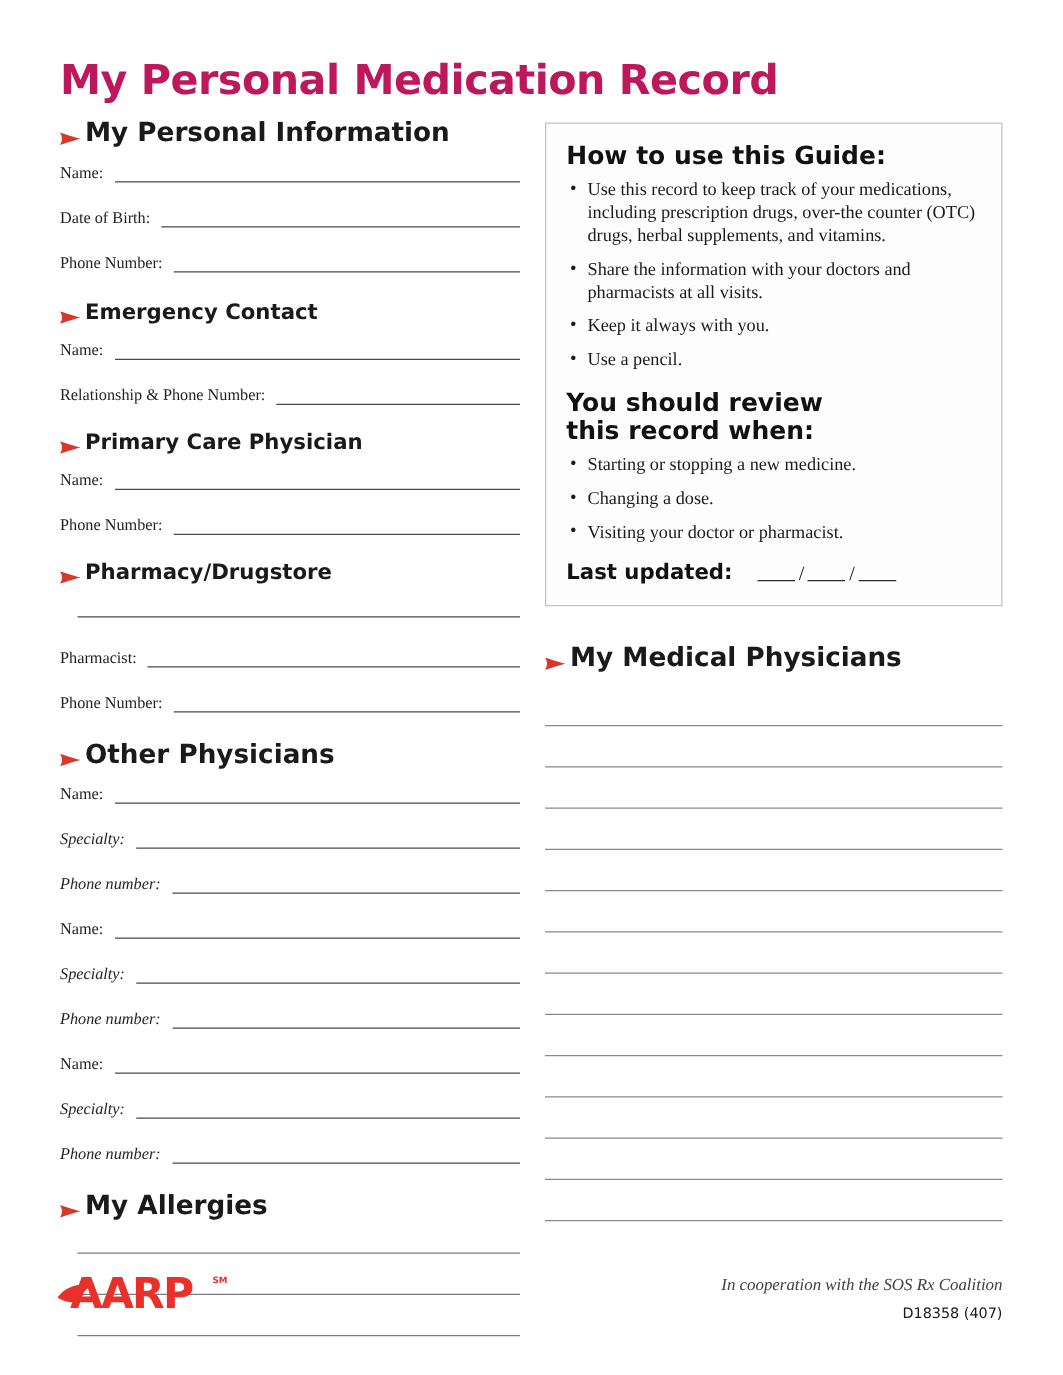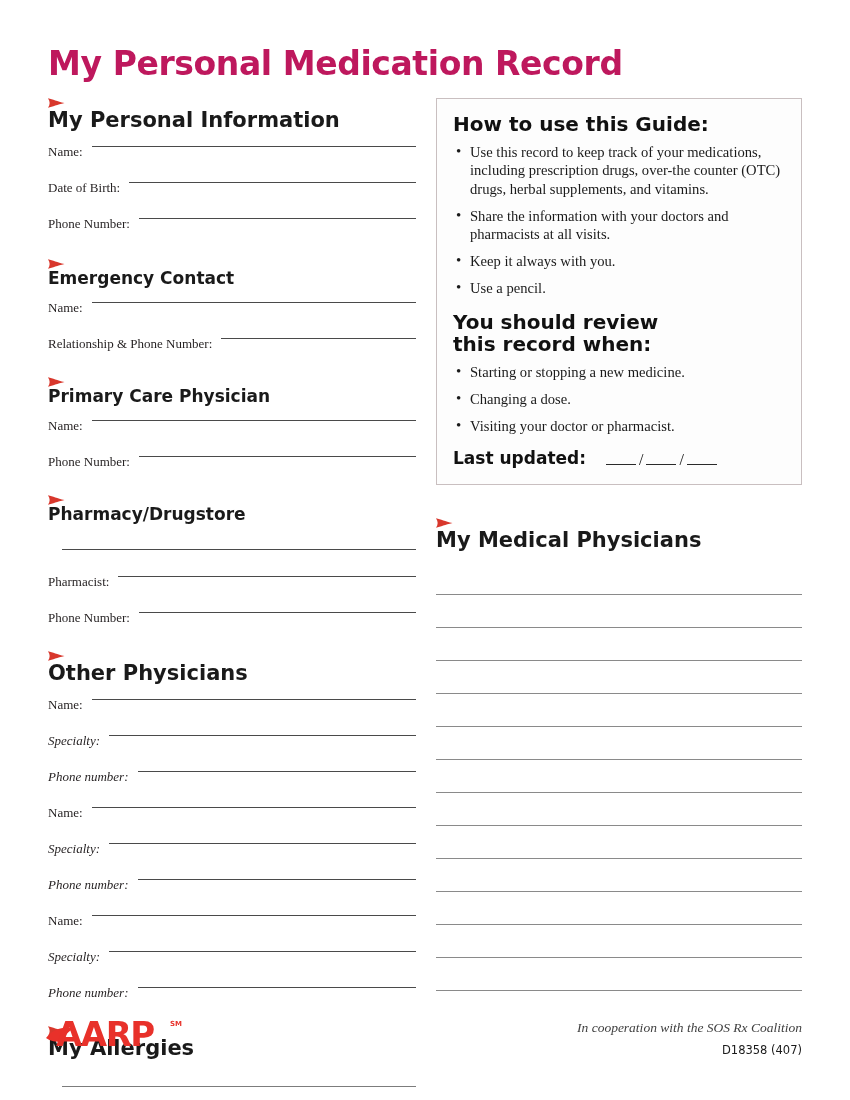--- a/index.html
+++ b/index.html
@@ -47,42 +47,42 @@
   .col-right {
     position: absolute;
     left: 436px;
     top: 98px;
     width: 366px;
   }
 
   
   .sec-head {
     display: flex;
-    align-items: flex-start;
+    align-items: flex-end;
     font-family: "DejaVu Sans", sans-serif;
     font-weight: bold;
     color: #1a1a1a;
     line-height: 1.05;
-    flex-direction: column;
   }
   .sec-head .arrow {
     flex: 0 0 auto;
     width: 17px;
     height: 14px;
     margin-right: 3px;
     position: relative;
     top: 1px;
   }
   .sec-head .arrow svg { display: block; }
   .sec-head.h1 { font-size: 21px; }
   .sec-head.h2 { font-size: 17px; }
 
   
   .frow {
     display: flex;
+    align-items: flex-end;
     width: 100%;
   }
   .flabel {
     flex: 0 0 auto;
     font-family: "Liberation Serif", serif;
     font-size: 13px;
     color: #231f20;
     line-height: 1;
     padding-bottom: 2px;
     white-space: nowrap;

